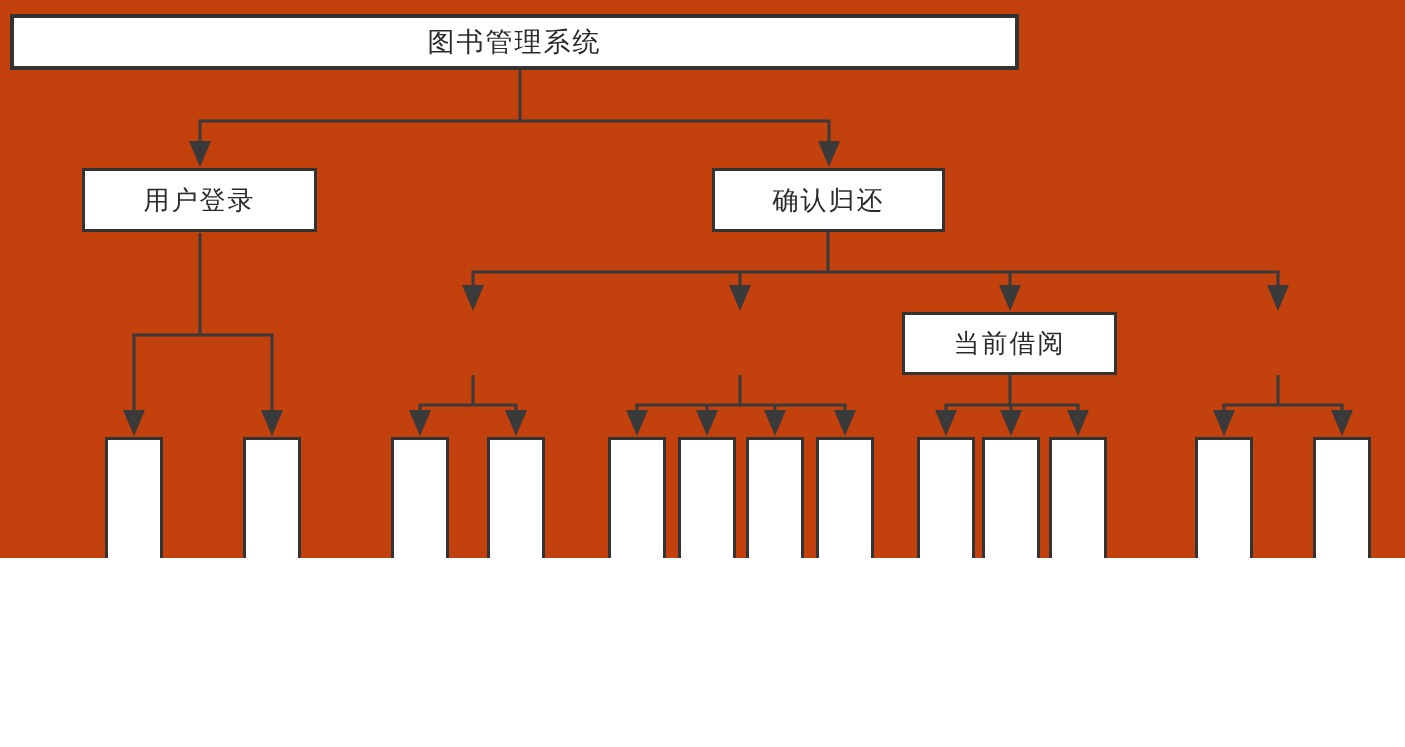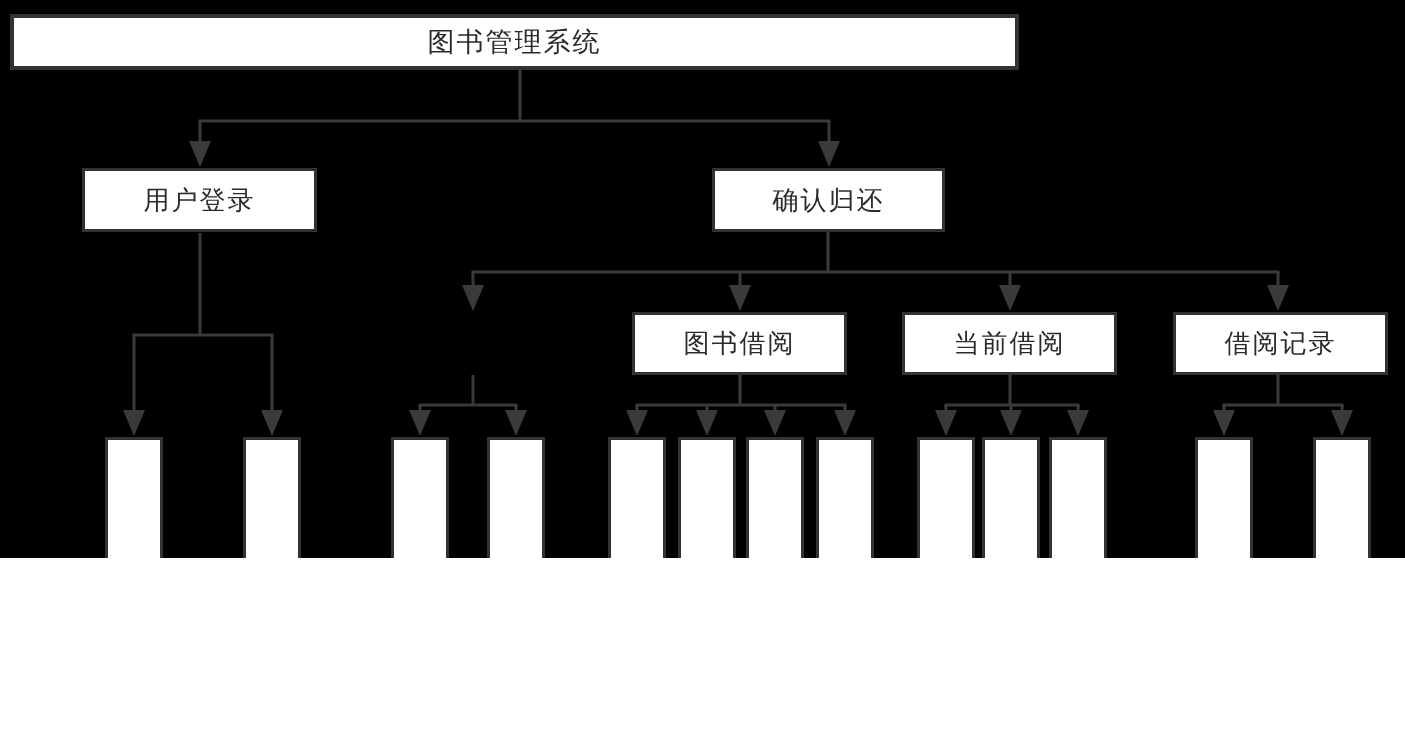--- a/index.html
+++ b/index.html
@@ -1,17 +1,17 @@
 <!DOCTYPE html>
 <html><head>
 <meta charset="utf-8">
 <style>
   html,body{margin:0;padding:0;background:#ffffff;}
   #canvas{
-    position:relative;width:1405px;height:558px;background:#000000;overflow:hidden;
+    position:relative;width:1405px;height:558px;background:#c2410c;overflow:hidden;
     font-family:"Liberation Sans","DejaVu Sans",sans-serif;color:#222222;
   }
   #wires{position:absolute;left:0;top:0;width:1405px;height:747px;}
   .node{
     position:absolute;box-sizing:border-box;border:3px solid #333333;background:#ffffff;
     display:flex;align-items:center;justify-content:center;
     font-size:26px;color:#2a2a2a;letter-spacing:2px;z-index:2;
   }
   .node.root{border-width:4px;font-size:27px;}
   .leaf{
@@ -103,28 +103,22 @@
     <span>图书管理系统</span>
   </div>
 
   <div class="node" style="left:82px;top:168px;width:235px;height:64px">
     <span>用户登录</span>
   </div>
   <div class="node" style="left:712px;top:168px;width:233px;height:64px">
     <span>确认归还</span>
   </div>
 
-  <div class="node" style="left:632px;top:312px;width:215px;height:63px">
-    <span>图书借阅</span>
-  </div>
   <div class="node" style="left:902px;top:312px;width:215px;height:63px">
     <span>当前借阅</span>
-  </div>
-  <div class="node" style="left:1173px;top:312px;width:215px;height:63px">
-    <span>借阅记录</span>
   </div>
 
   <div class="leaf" style="left:105px;top:437px;width:58px;height:296px">
     <span class="vtext">用户登录</span>
   </div>
   <div class="leaf" style="left:243px;top:437px;width:58px;height:296px">
     <span class="vtext">注销登录</span>
   </div>
 
   <div class="leaf" style="left:391px;top:437px;width:58px;height:296px">

